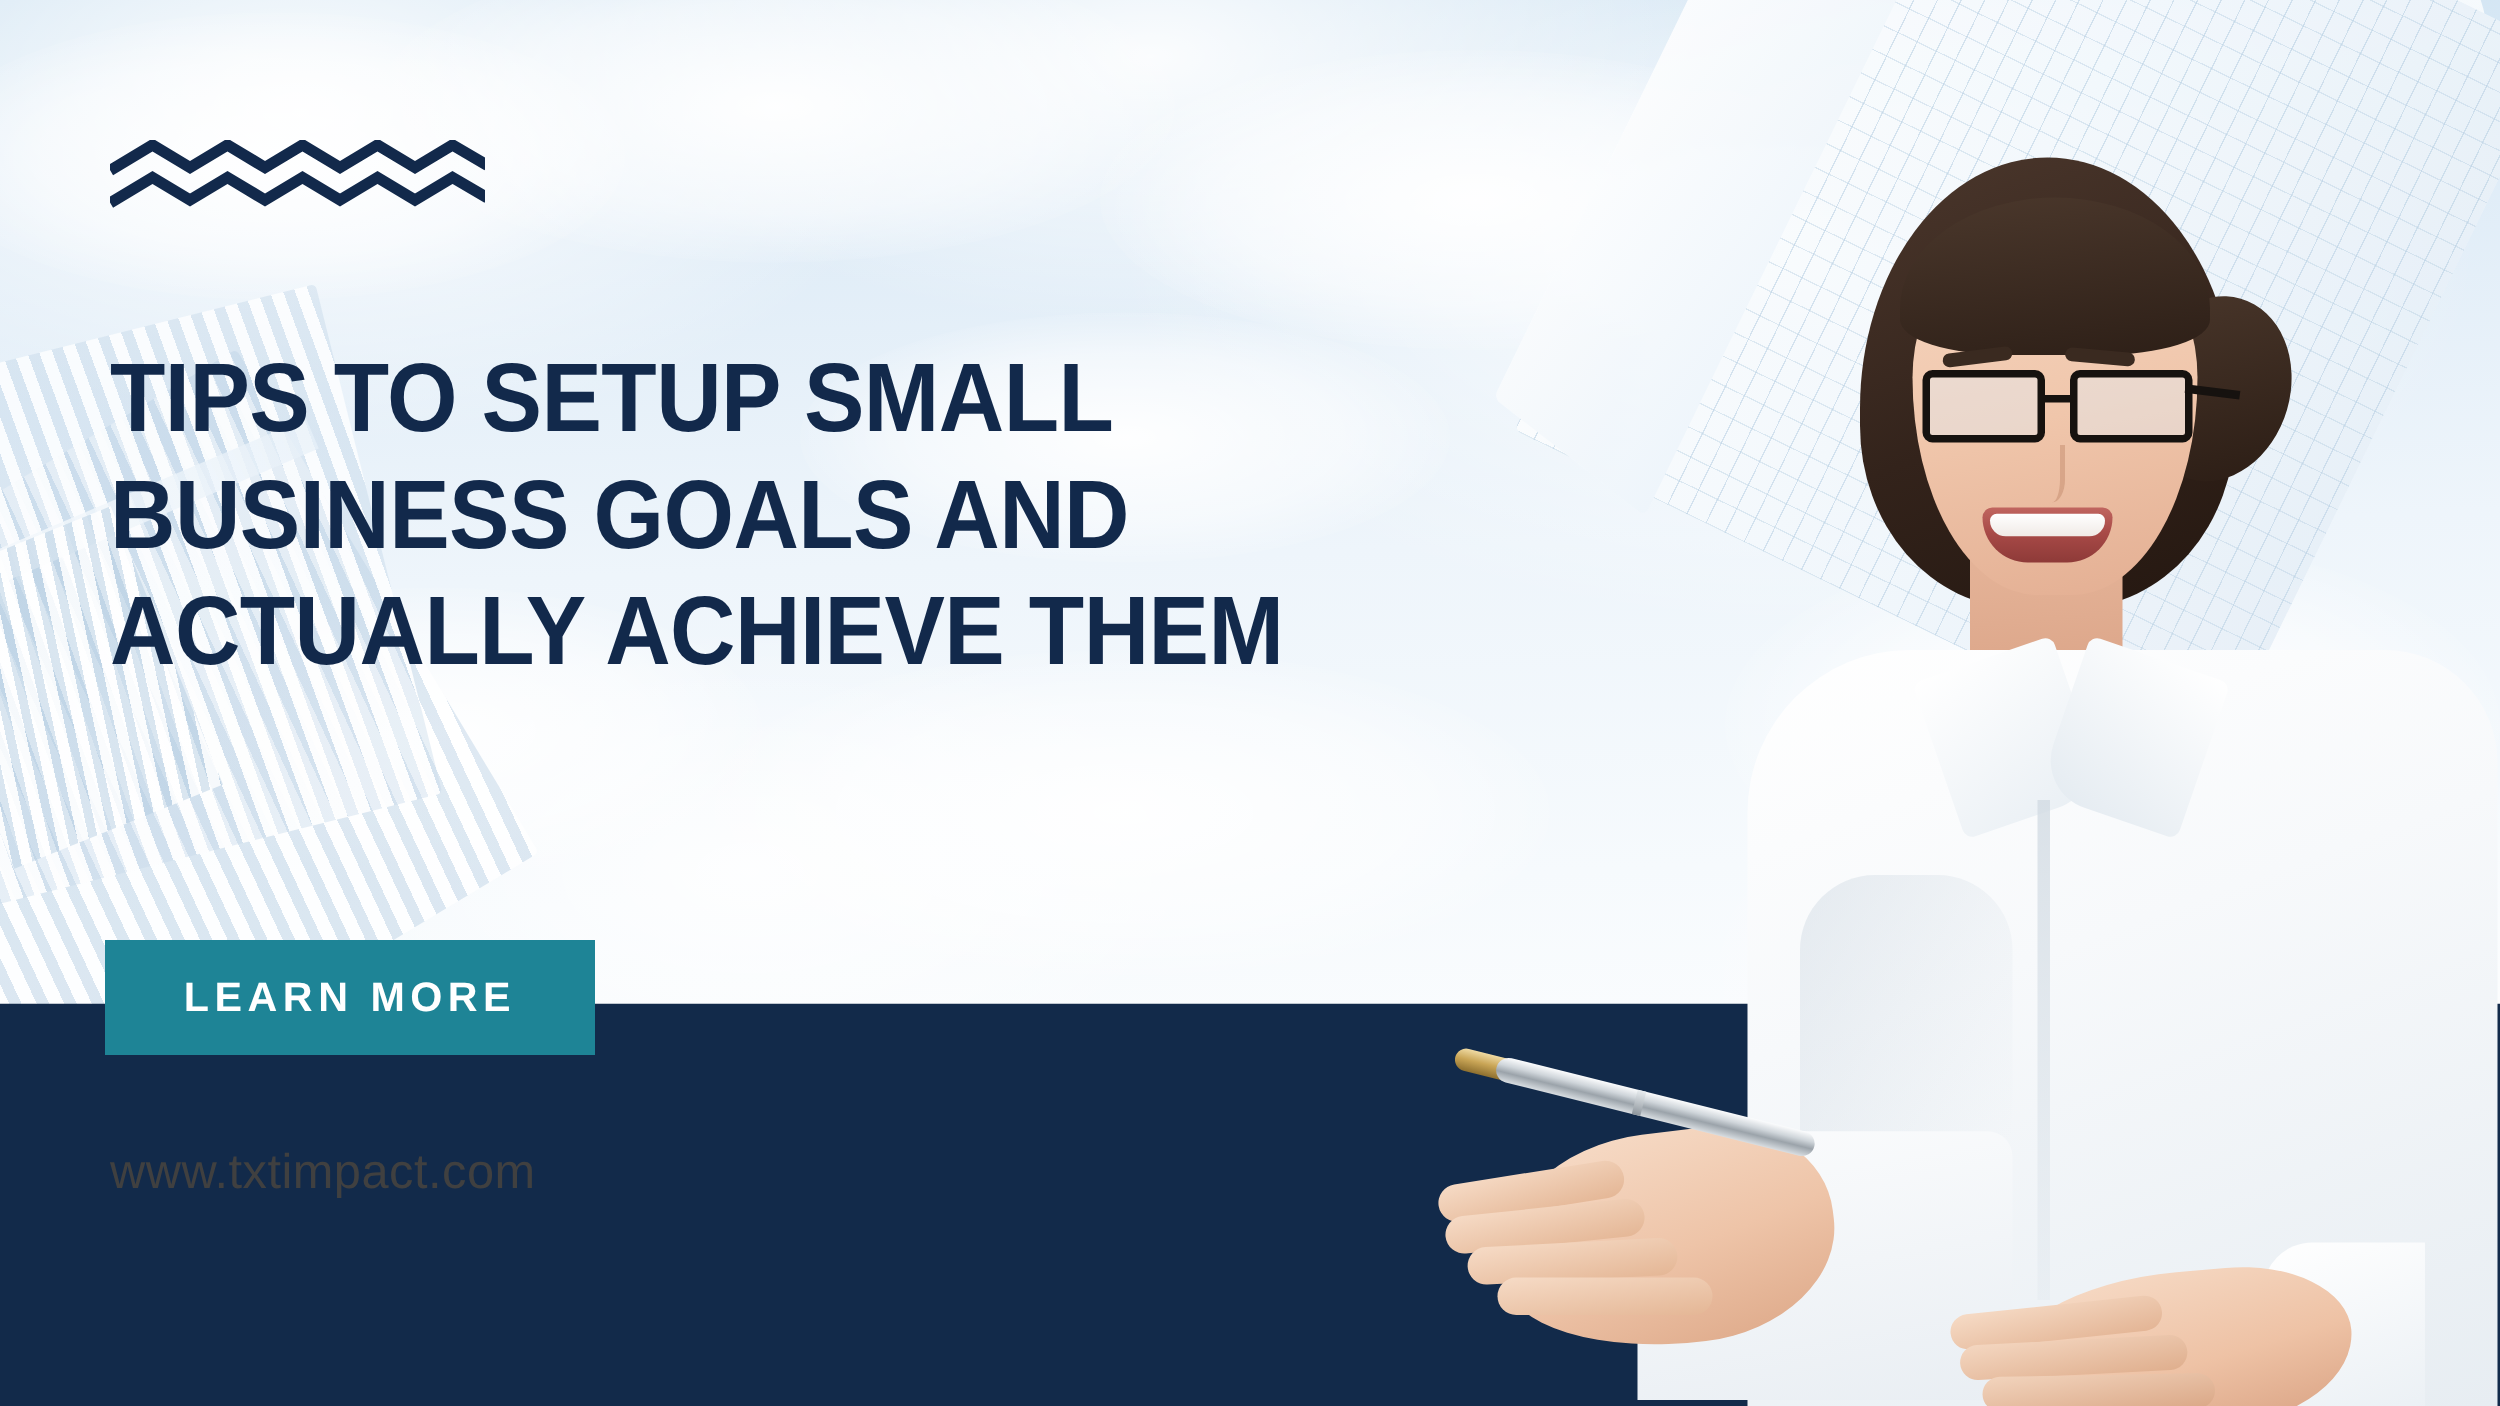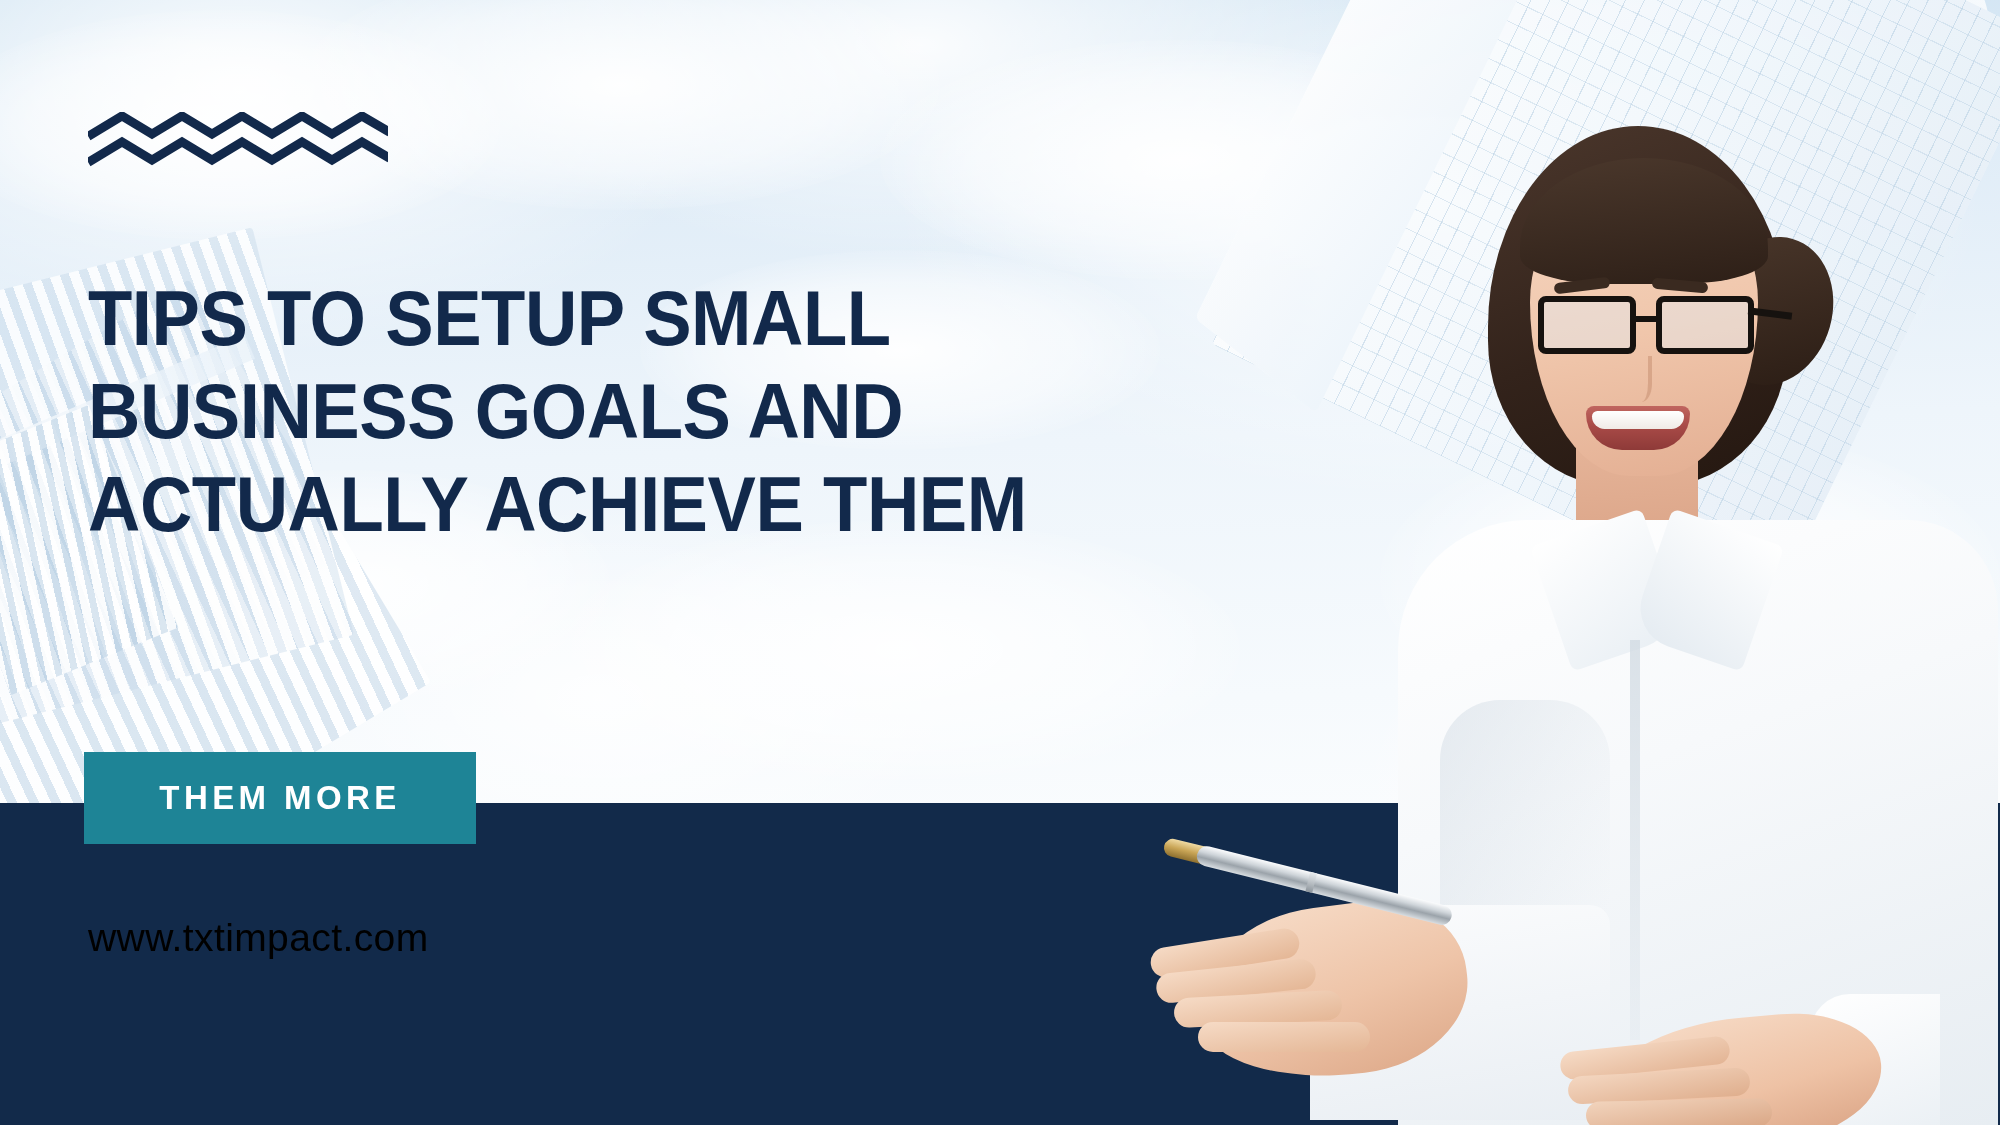--- a/index.html
+++ b/index.html
@@ -167,21 +167,21 @@
   .footer {
     position:absolute;
     left:0; top:803px;
     width:2000px; height:322px;
     background:#122a4a;
     z-index:3;
   }
   .footer-url {
     position:absolute;
     left:88px; top:916px;
-    color:#000000;
+    color:#404040;
     font-family:"Liberation Sans", sans-serif;
     font-size:39px;
     letter-spacing:0.4px;
     z-index:7;
   }
 
   
   .woman {
     position:absolute;
     left:1380px; top:0;
@@ -425,21 +425,21 @@
   </div>
 
   <h1 class="headline">
     <span class="ln">TIPS TO SETUP SMALL</span>
     <span class="ln">BUSINESS GOALS AND</span>
     <span class="ln">ACTUALLY ACHIEVE THEM</span>
   </h1>
 
   <div class="footer"></div>
 
-  <button class="cta">THEM MORE</button>
+  <button class="cta">LEARN MORE</button>
 
   <div class="footer-url">www.txtimpact.com</div>
 
   <div class="woman">
     <div class="w-hair"></div>
     <div class="w-bun"></div>
     <div class="w-neck"></div>
     <div class="w-face"></div>
     <div class="w-fringe"></div>
     <div class="w-brow l"></div>

